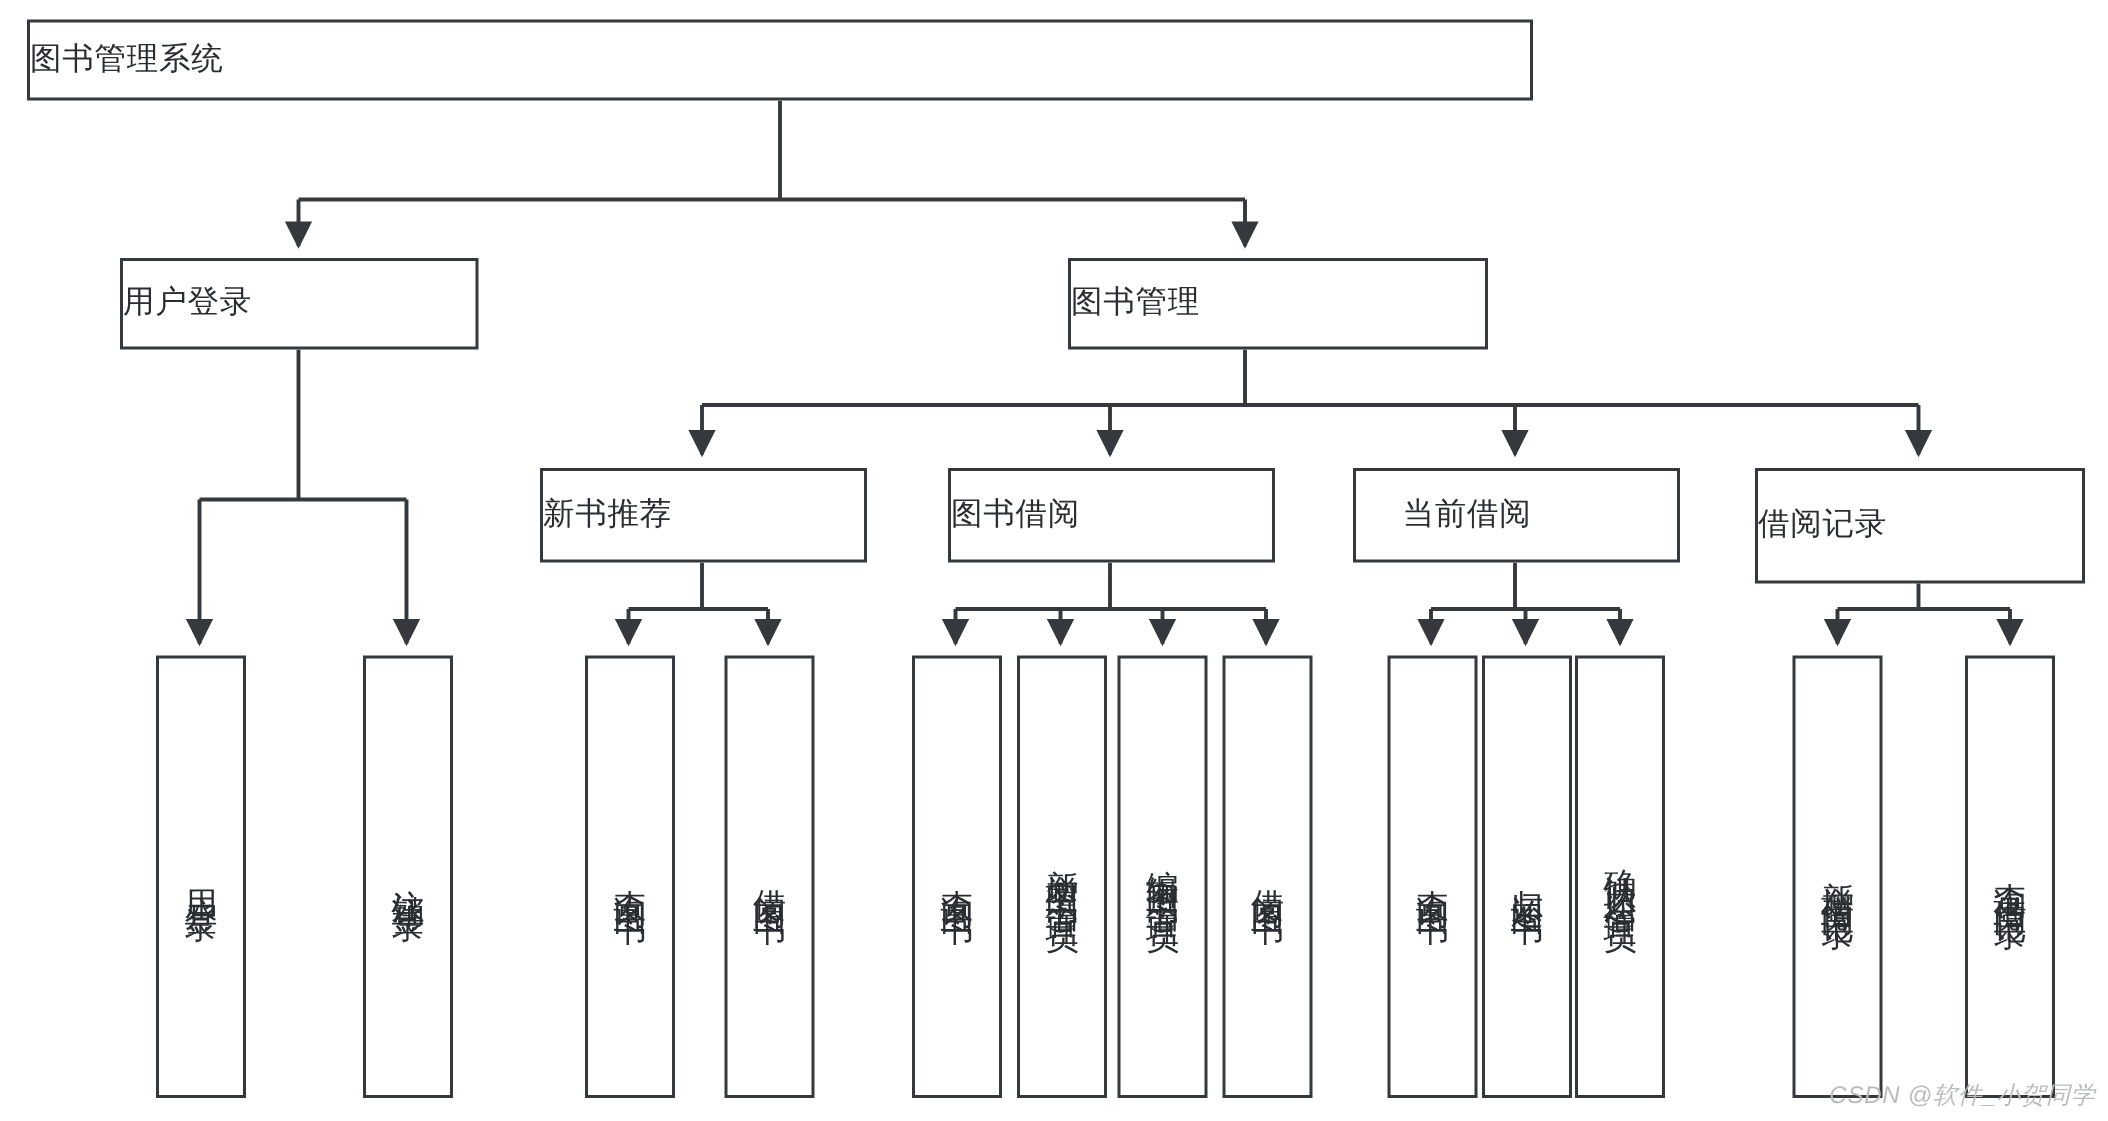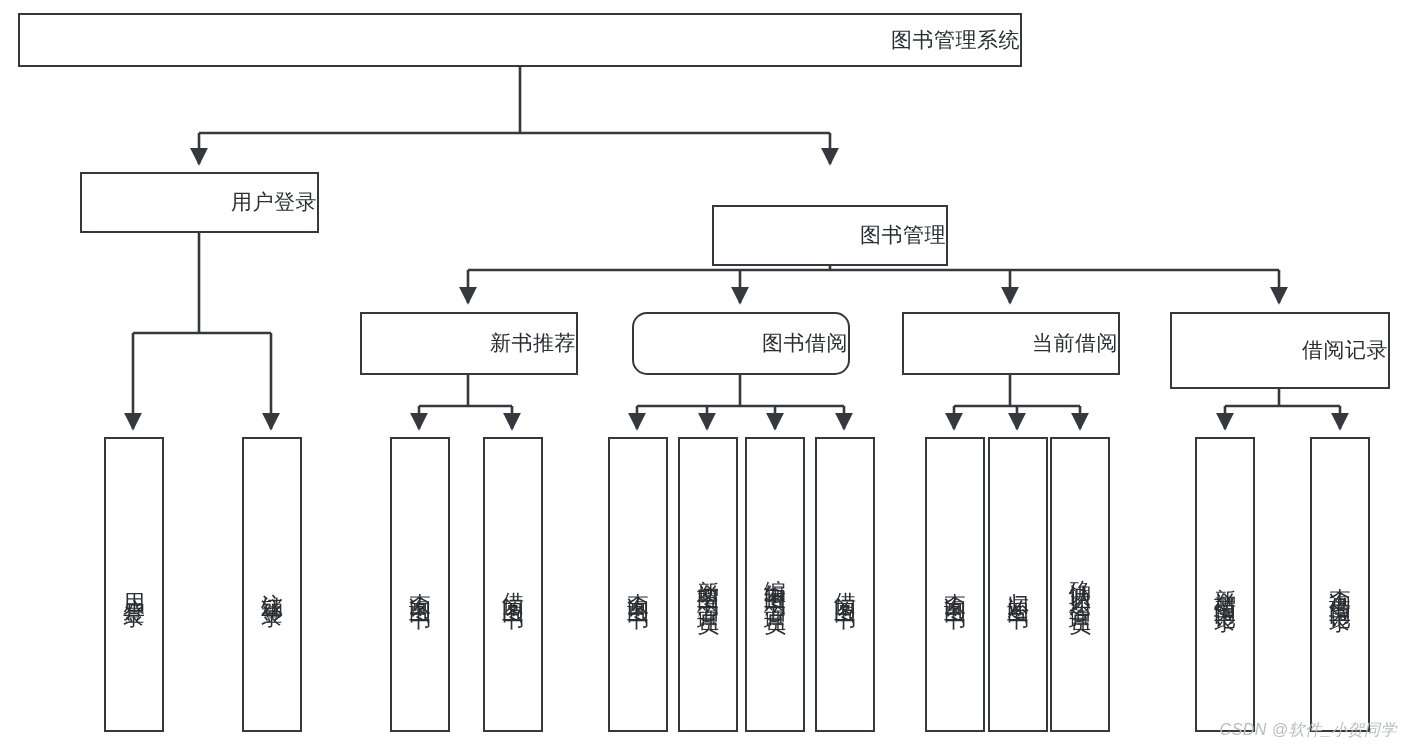--- a/index.html
+++ b/index.html
@@ -27,21 +27,21 @@
     height: 747px;
     pointer-events: none;
   }
   .node {
     position: absolute;
     box-sizing: border-box;
     background: #ffffff;
     border: 2px solid #35383c;
     display: flex;
     align-items: center;
-    justify-content: flex-end;
+    justify-content: flex-start;
     overflow: hidden;
   }
   .node-label {
     color: #2a2d31;
     text-align: center;
     line-height: 1.28;
     white-space: pre;
   }
   .node.horiz .node-label {
     font-size: 21px;
@@ -125,28 +125,28 @@
     </g>
   </svg>
 
   <div class="node horiz" style="left:18px; top:13px; width:1004px; height:54px;">
     <span class="node-label">图书管理系统</span>
   </div>
 
   <div class="node horiz" style="left:80px; top:172px; width:239px; height:61px;">
     <span class="node-label">用户登录</span>
   </div>
-  <div class="node horiz" style="left:712px; top:172px; width:236px; height:61px;margin-top:33px;">
+  <div class="node horiz" style="left:712px; top:172px; width:280px; height:61px;">
     <span class="node-label">图书管理</span>
   </div>
 
   <div class="node horiz" style="left:360px; top:312px; width:218px; height:63px;">
     <span class="node-label">新书推荐</span>
   </div>
-  <div class="node horiz" style="left:632px; top:312px; width:218px; height:63px;border-radius:15px;">
+  <div class="node horiz" style="left:632px; top:312px; width:218px; height:63px;">
     <span class="node-label">图书借阅</span>
   </div>
   <div class="node horiz" style="left:902px; top:312px; width:218px; height:63px;padding-left:31px;">
     <span class="node-label">当前借阅</span>
   </div>
   <div class="node horiz" style="left:1170px; top:312px; width:220px; height:77px;">
     <span class="node-label">借阅记录</span>
   </div>
 
   <div class="node vert" style="left:104px; top:437px; width:60px; height:295px;">

